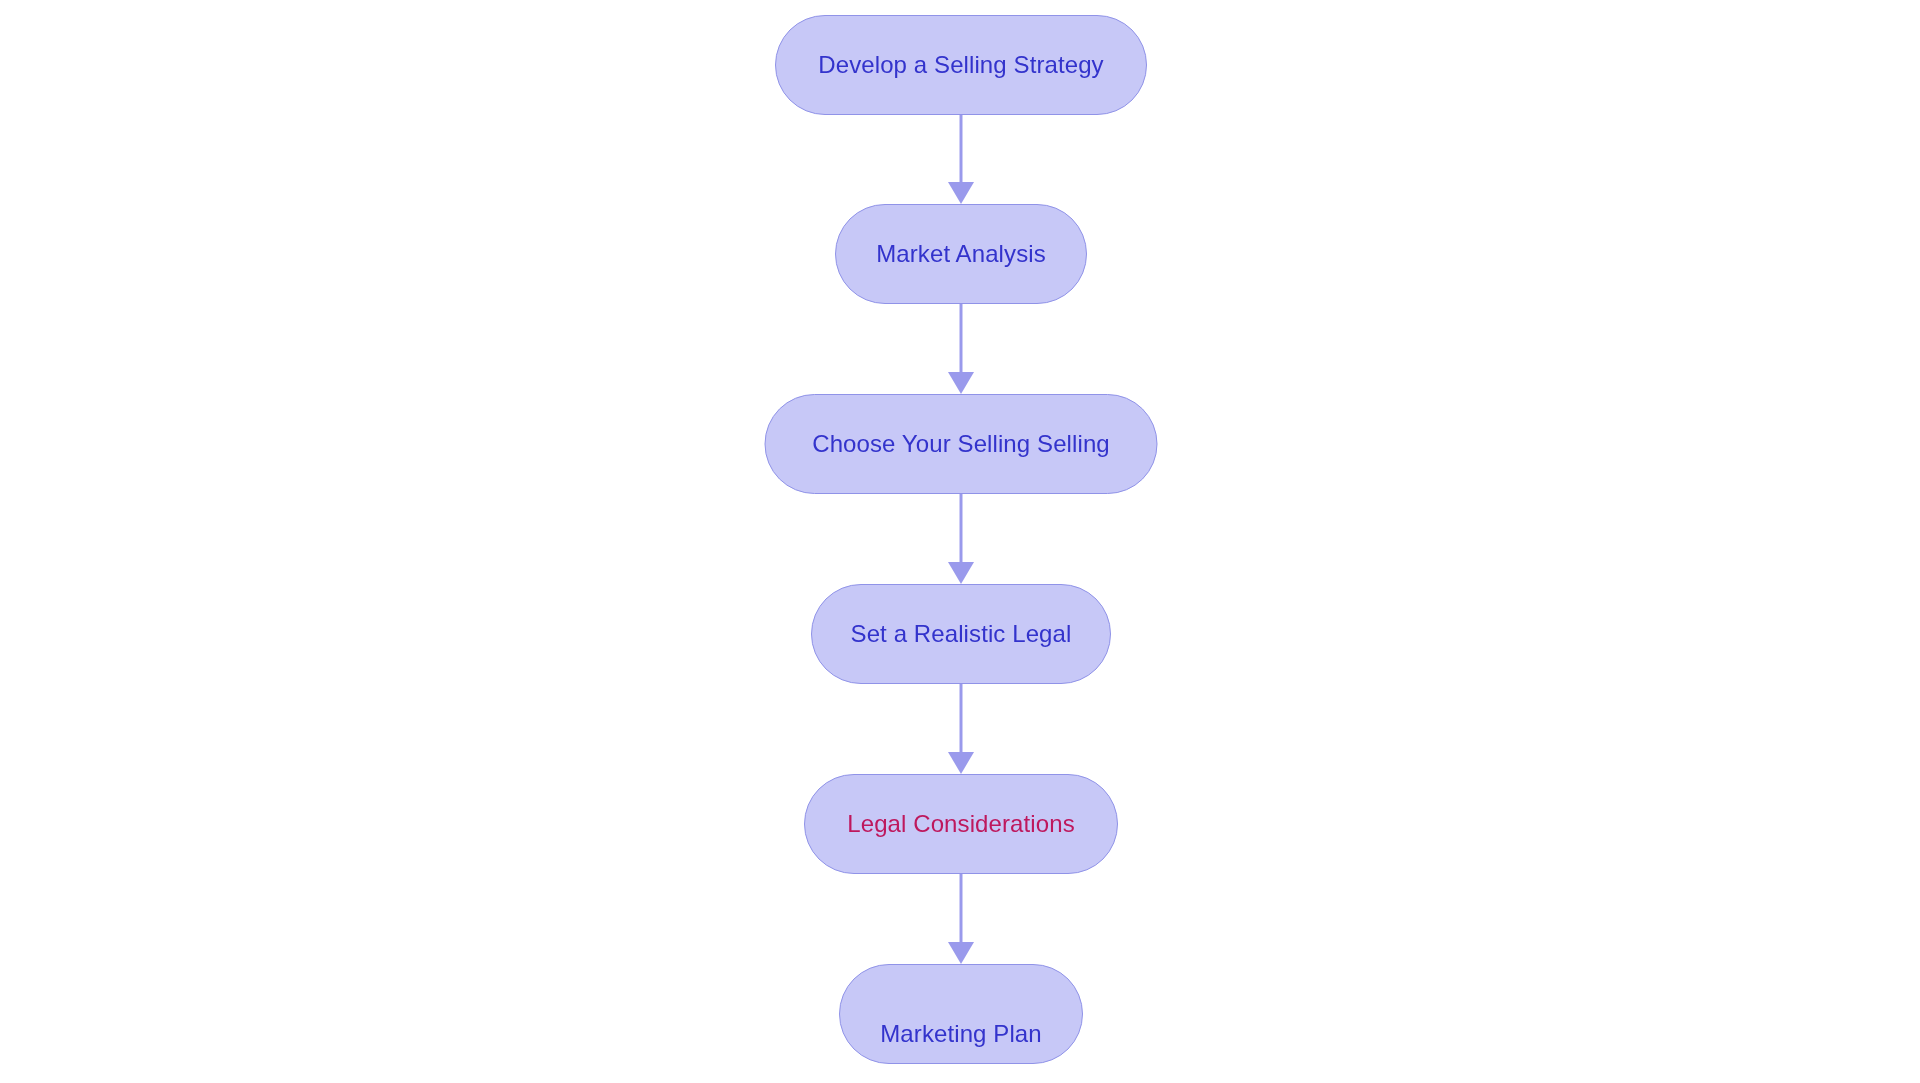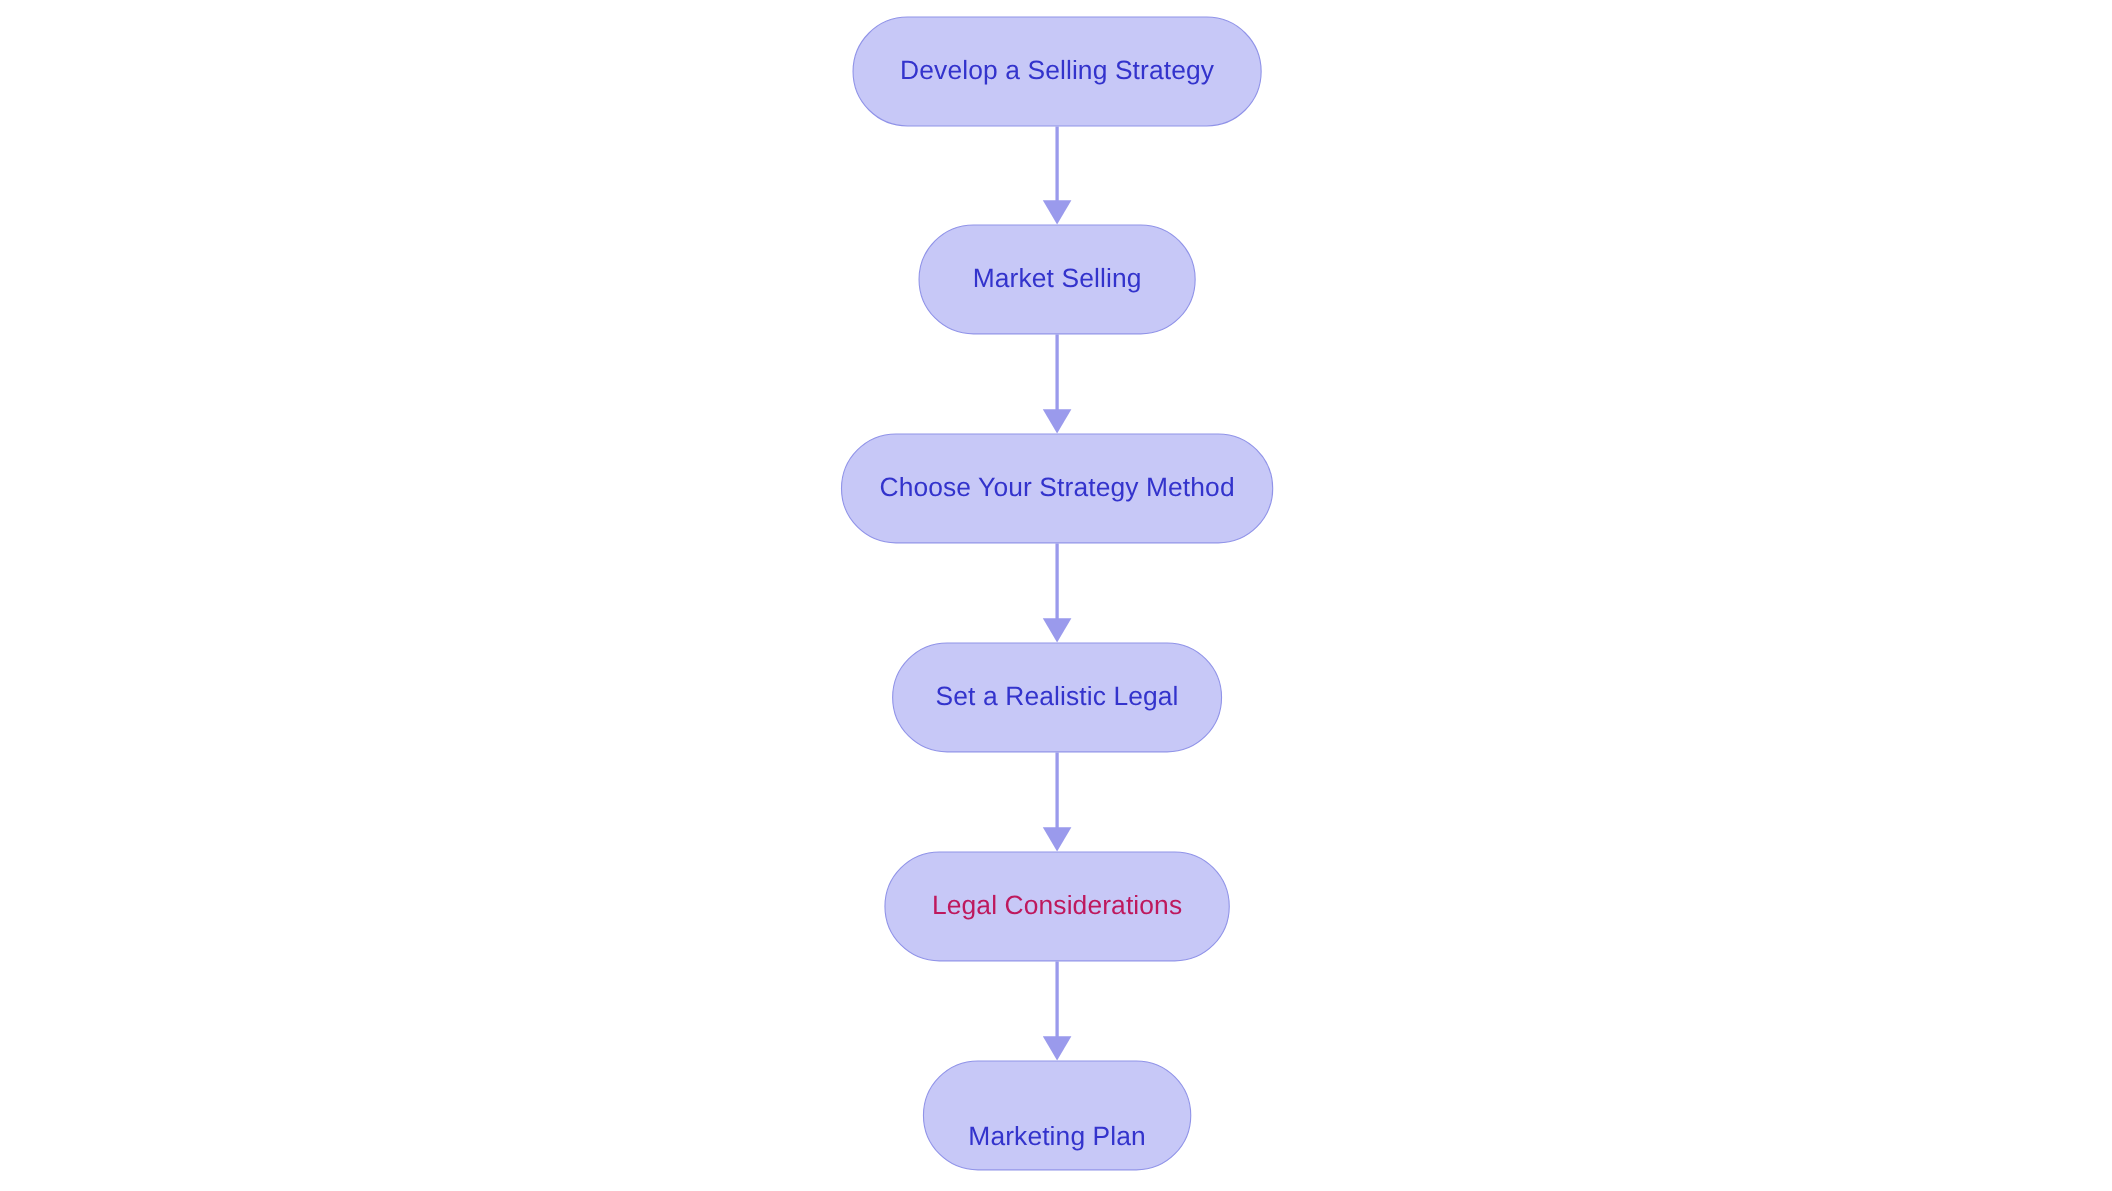--- a/index.html
+++ b/index.html
@@ -84,24 +84,24 @@
           <polygon points="948,942 974,942 961,964" fill="#9a9aec"></polygon>
         </g>
       </g>
   </svg>
 
   <div class="node-layer" id="nodes-layer">
       <div class="flow-node" style="left: 961px; top: 15px; width: 372px; height: 100px; border-radius: 50px; background: rgb(199, 200, 247); border-color: rgb(144, 147, 232);">
         <span class="flow-node-label" style="color: rgb(51, 51, 204);">Develop a Selling Strategy</span>
       </div>
       <div class="flow-node" style="left: 961px; top: 204px; width: 252px; height: 100px; border-radius: 50px; background: rgb(199, 200, 247); border-color: rgb(144, 147, 232);">
-        <span class="flow-node-label" style="color: rgb(51, 51, 204);">Market Selling</span>
+        <span class="flow-node-label" style="color: rgb(51, 51, 204);">Market Analysis</span>
       </div>
       <div class="flow-node" style="left: 961px; top: 394px; width: 393px; height: 100px; border-radius: 50px; background: rgb(199, 200, 247); border-color: rgb(144, 147, 232);">
-        <span class="flow-node-label" style="color: rgb(51, 51, 204);">Choose Your Strategy Method</span>
+        <span class="flow-node-label" style="color: rgb(51, 51, 204);">Choose Your Selling Selling</span>
       </div>
       <div class="flow-node" style="left: 961px; top: 584px; width: 300px; height: 100px; border-radius: 50px; background: rgb(199, 200, 247); border-color: rgb(144, 147, 232);">
         <span class="flow-node-label" style="color: rgb(51, 51, 204);">Set a Realistic Legal</span>
       </div>
       <div class="flow-node" style="left: 961px; top: 774px; width: 314px; height: 100px; border-radius: 50px; background: rgb(199, 200, 247); border-color: rgb(144, 147, 232);">
         <span class="flow-node-label" style="color: #be185d;">Legal Considerations</span>
       </div>
       <div class="flow-node" style="left: 961px; top: 964px; width: 244px; height: 100px; border-radius: 50px; background: rgb(199, 200, 247); border-color: rgb(144, 147, 232);">
         <span class="flow-node-label" style="color: rgb(51, 51, 204); margin-top: 40px;">Marketing Plan</span>
       </div>

